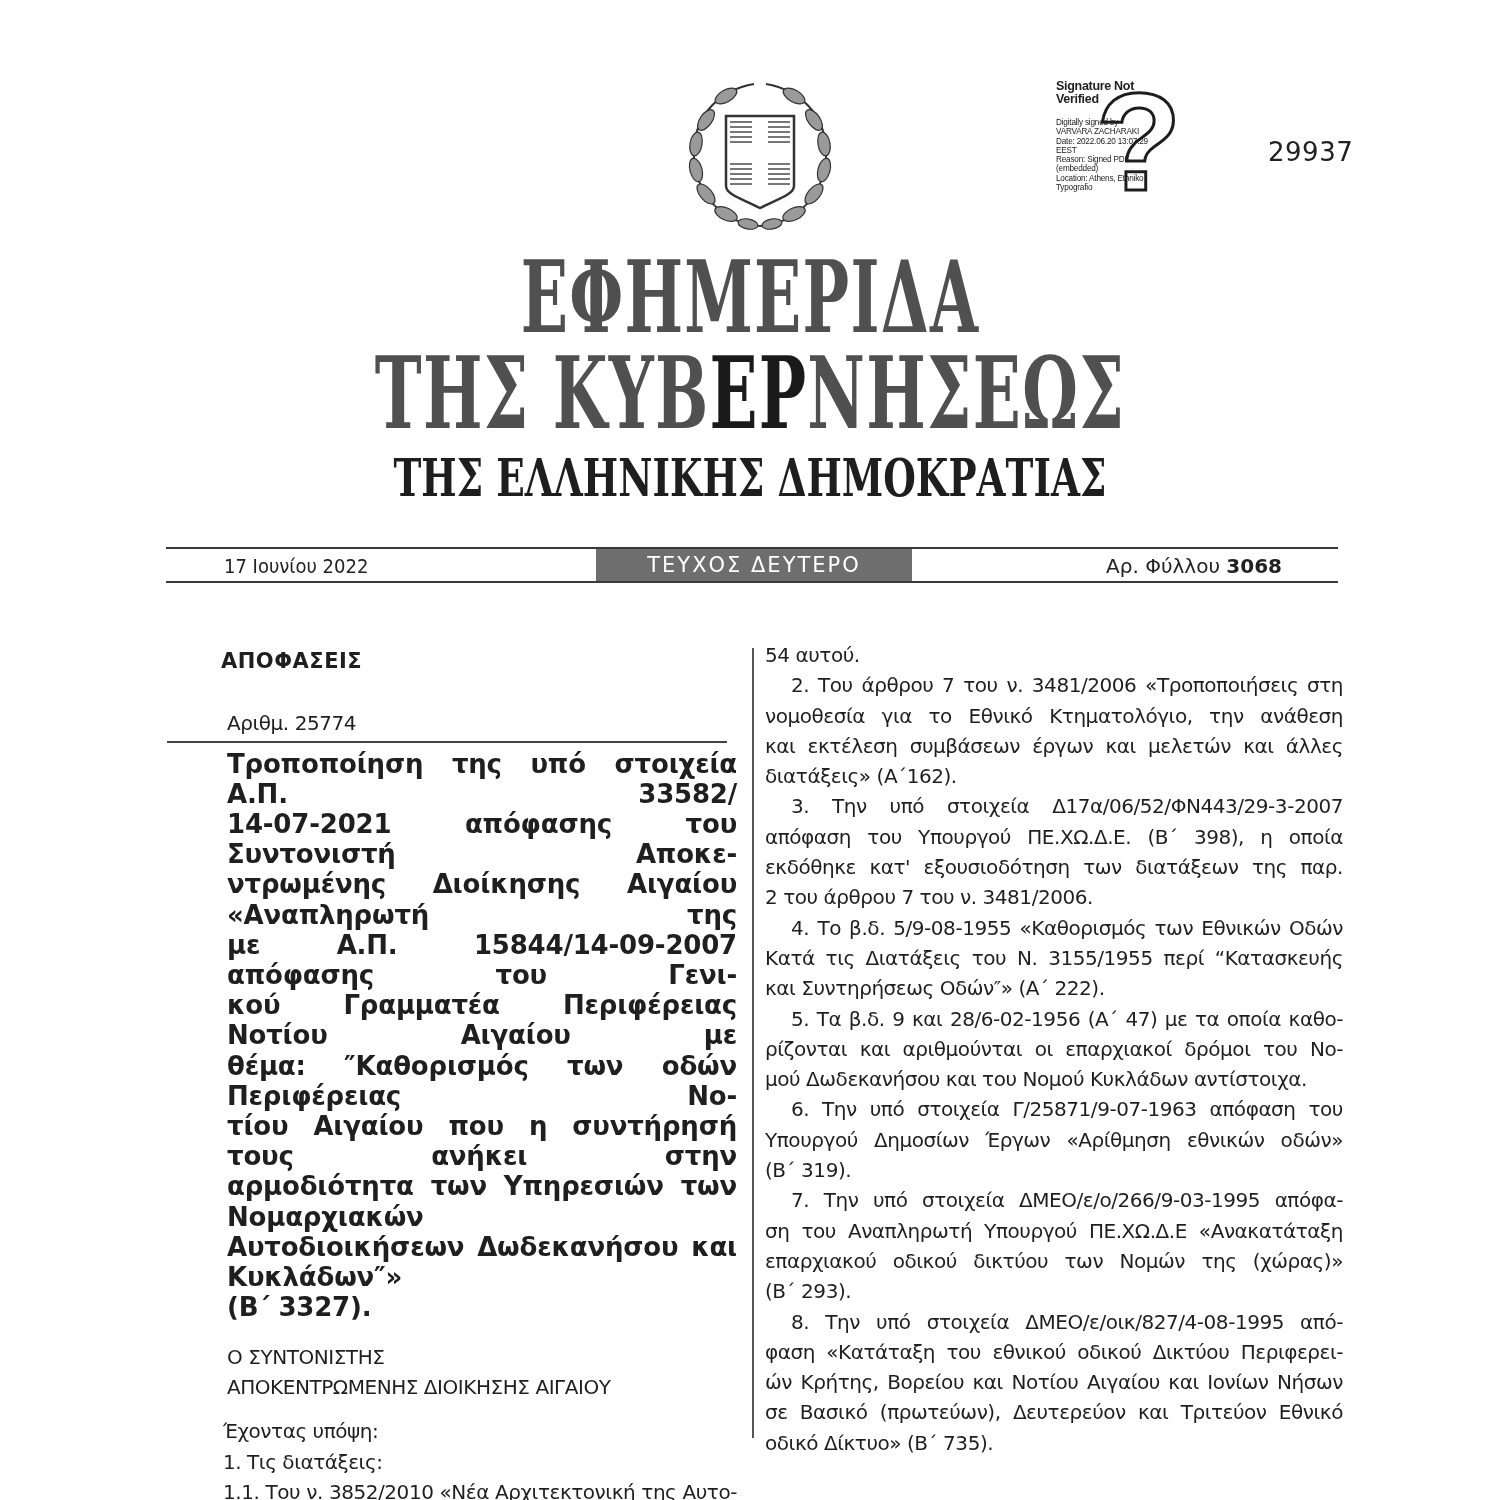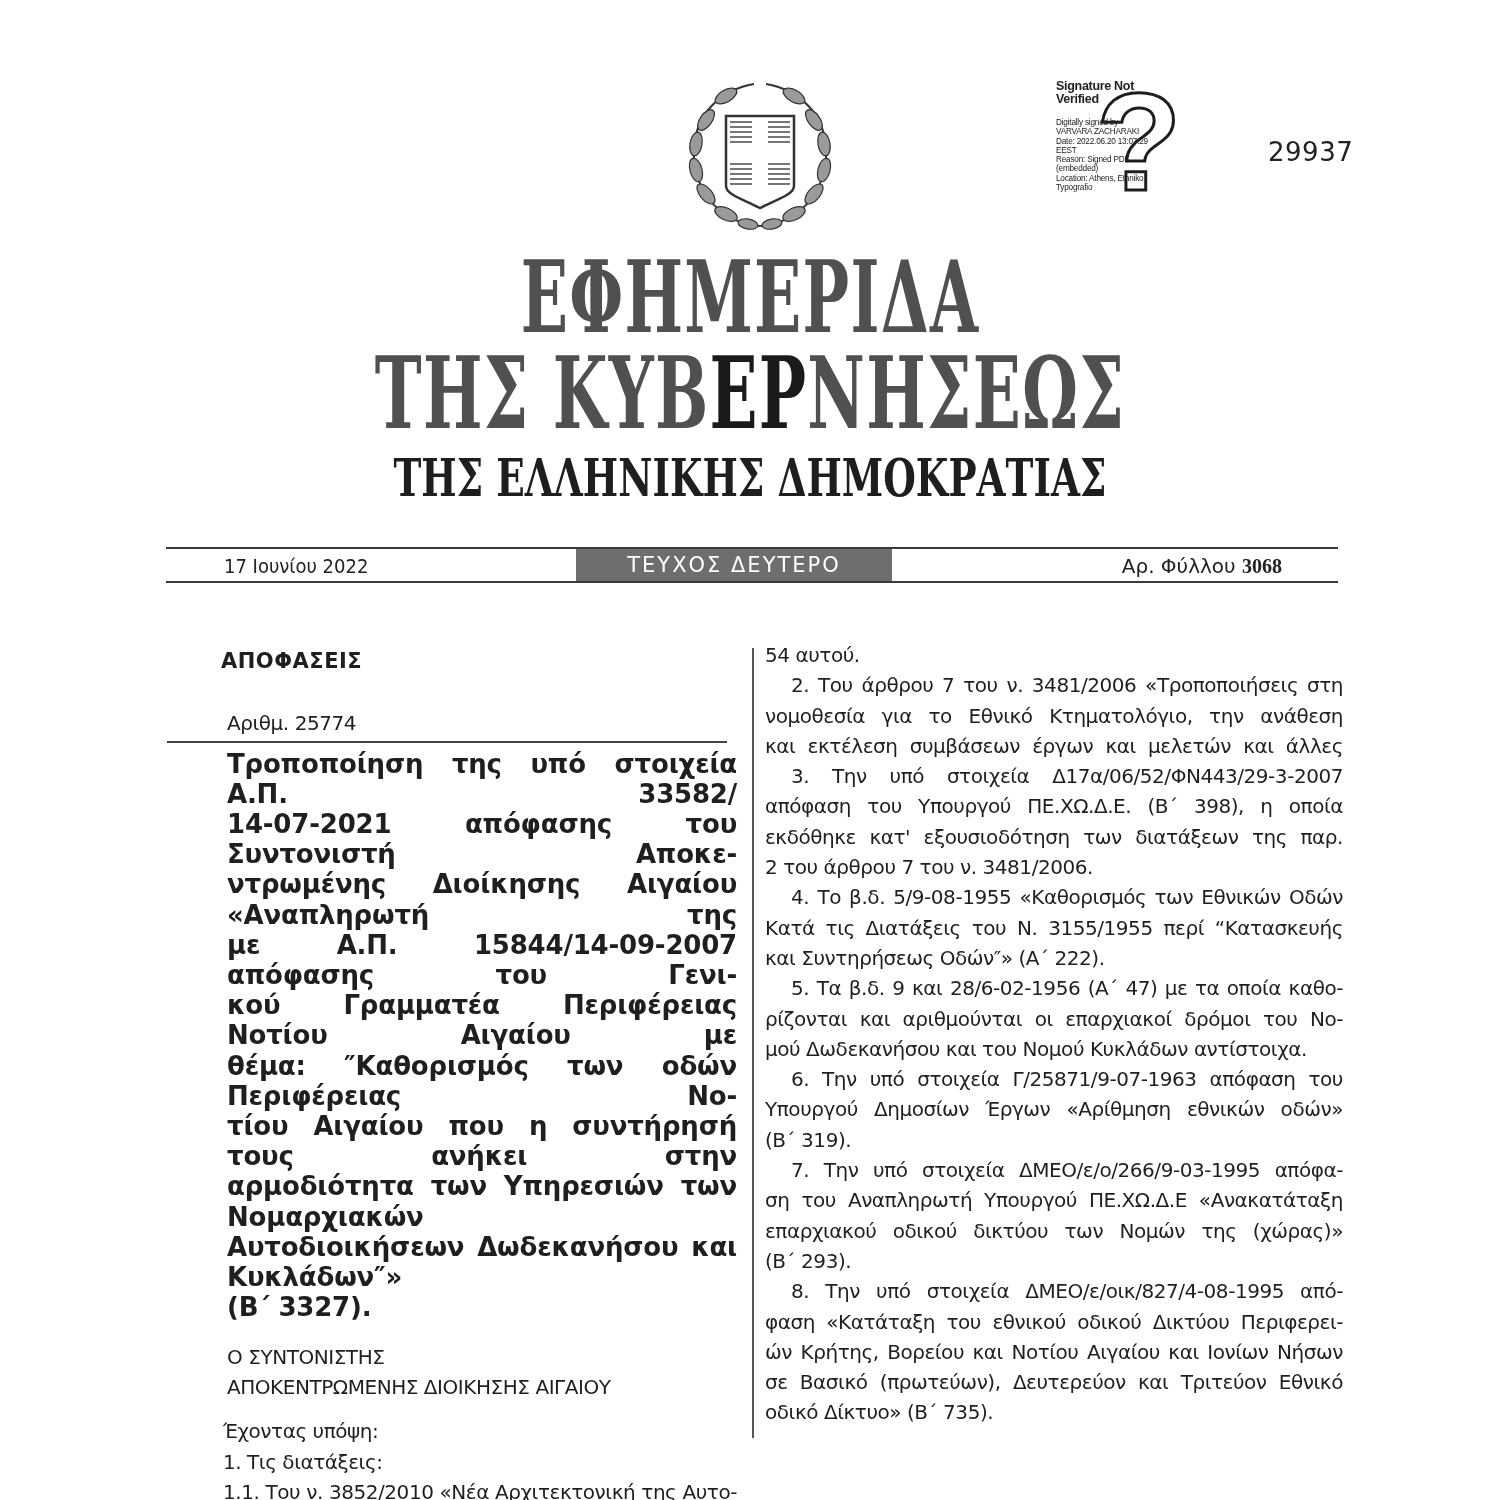--- a/index.html
+++ b/index.html
@@ -21,23 +21,23 @@
     .mast-1 { top: 242px; font-size: 100px; line-height: 110px; transform: scaleX(0.62); transform-origin: center; letter-spacing: 2px; }
     .mast-2 { top: 338px; font-size: 100px; line-height: 110px; transform: scaleX(0.63); transform-origin: center; letter-spacing: 2px; }
     .mast-2 .dark { color: #1a1a1a; }
     .mast-3 { top: 448px; font-size: 52px; line-height: 60px; transform: scaleX(0.72); transform-origin: center; color: #1e1e1e; }
 
     
     .issue-bar { position: absolute; left: 166px; top: 547px; width: 1172px; height: 36px; }
     .issue-bar .rule-top { position: absolute; left: 0; right: 0; top: 0; height: 2px; background: #3a3a3a; }
     .issue-bar .rule-bot { position: absolute; left: 0; right: 0; bottom: 0; height: 2px; background: #3a3a3a; }
     .issue-date { position: absolute; left: 58px; top: 7px; font-size: 20px; color: #222; font-family: "DejaVu Sans Condensed", "DejaVu Sans", sans-serif; }
-    .issue-series { position: absolute; left: 410px; top: 2px; width: 316px; height: 32px; background: #6e6e6e; color: #fff; text-align: center; font-size: 21px; line-height: 32px; letter-spacing: 2px; }
+    .issue-series { position: absolute; left: 430px; top: 2px; width: 316px; height: 32px; background: #6e6e6e; color: #fff; text-align: center; font-size: 21px; line-height: 32px; letter-spacing: 2px; }
     .issue-sheet { position: absolute; right: 56px; top: 7px; font-size: 20px; color: #222; }
-    .issue-sheet b { font-weight: bold; font-family: Liberation Serif, serif; }
+    .issue-sheet b { font-weight: bold; }
 
     
     .col { position: absolute; top: 640px; font-size: 20px; line-height: 30.3px; color: #1f1f1f; font-family: "DejaVu Sans", sans-serif; letter-spacing: -0.45px; }
     .col-left { left: 197px; width: 540px; }
     .col-right { left: 765px; width: 578px; }
     .col-divider { position: absolute; left: 752px; top: 648px; width: 2px; height: 790px; background: #555; }
 
     .sec-title { font-weight: bold; font-size: 21px; margin: 6px 0 0 24px; letter-spacing: 0.5px; }
     .decision-no { margin: 32px 0 0 30px; font-size: 20px; }
     .decision-rule { margin: 2px 0 0 -30px; width: 560px; height: 2px; background: #444; }
@@ -175,20 +175,21 @@
 </div>
 
 <div class="col col-right">
   <div class="p">
     <span class="ln last">54 αυτού.</span>
   </div>
   <div class="p">
     <span class="ln first">2. Του άρθρου 7 του ν. 3481/2006 «Τροποποιήσεις στη</span>
     <span class="ln">νομοθεσία για το Εθνικό Κτηματολόγιο, την ανάθεση</span>
     <span class="ln">και εκτέλεση συμβάσεων έργων και μελετών και άλλες</span>
+    <span class="ln last">διατάξεις» (Α΄162).</span>
   </div>
   <div class="p">
     <span class="ln first">3. Την υπό στοιχεία Δ17α/06/52/ΦΝ443/29-3-2007</span>
     <span class="ln">απόφαση του Υπουργού ΠΕ.ΧΩ.Δ.Ε. (Β΄ 398), η οποία</span>
     <span class="ln">εκδόθηκε κατ' εξουσιοδότηση των διατάξεων της παρ.</span>
     <span class="ln last">2 του άρθρου 7 του ν. 3481/2006.</span>
   </div>
   <div class="p">
     <span class="ln first">4. Το β.δ. 5/9-08-1955 «Καθορισμός των Εθνικών Οδών</span>
     <span class="ln">Κατά τις Διατάξεις του Ν. 3155/1955 περί “Κατασκευής</span>

